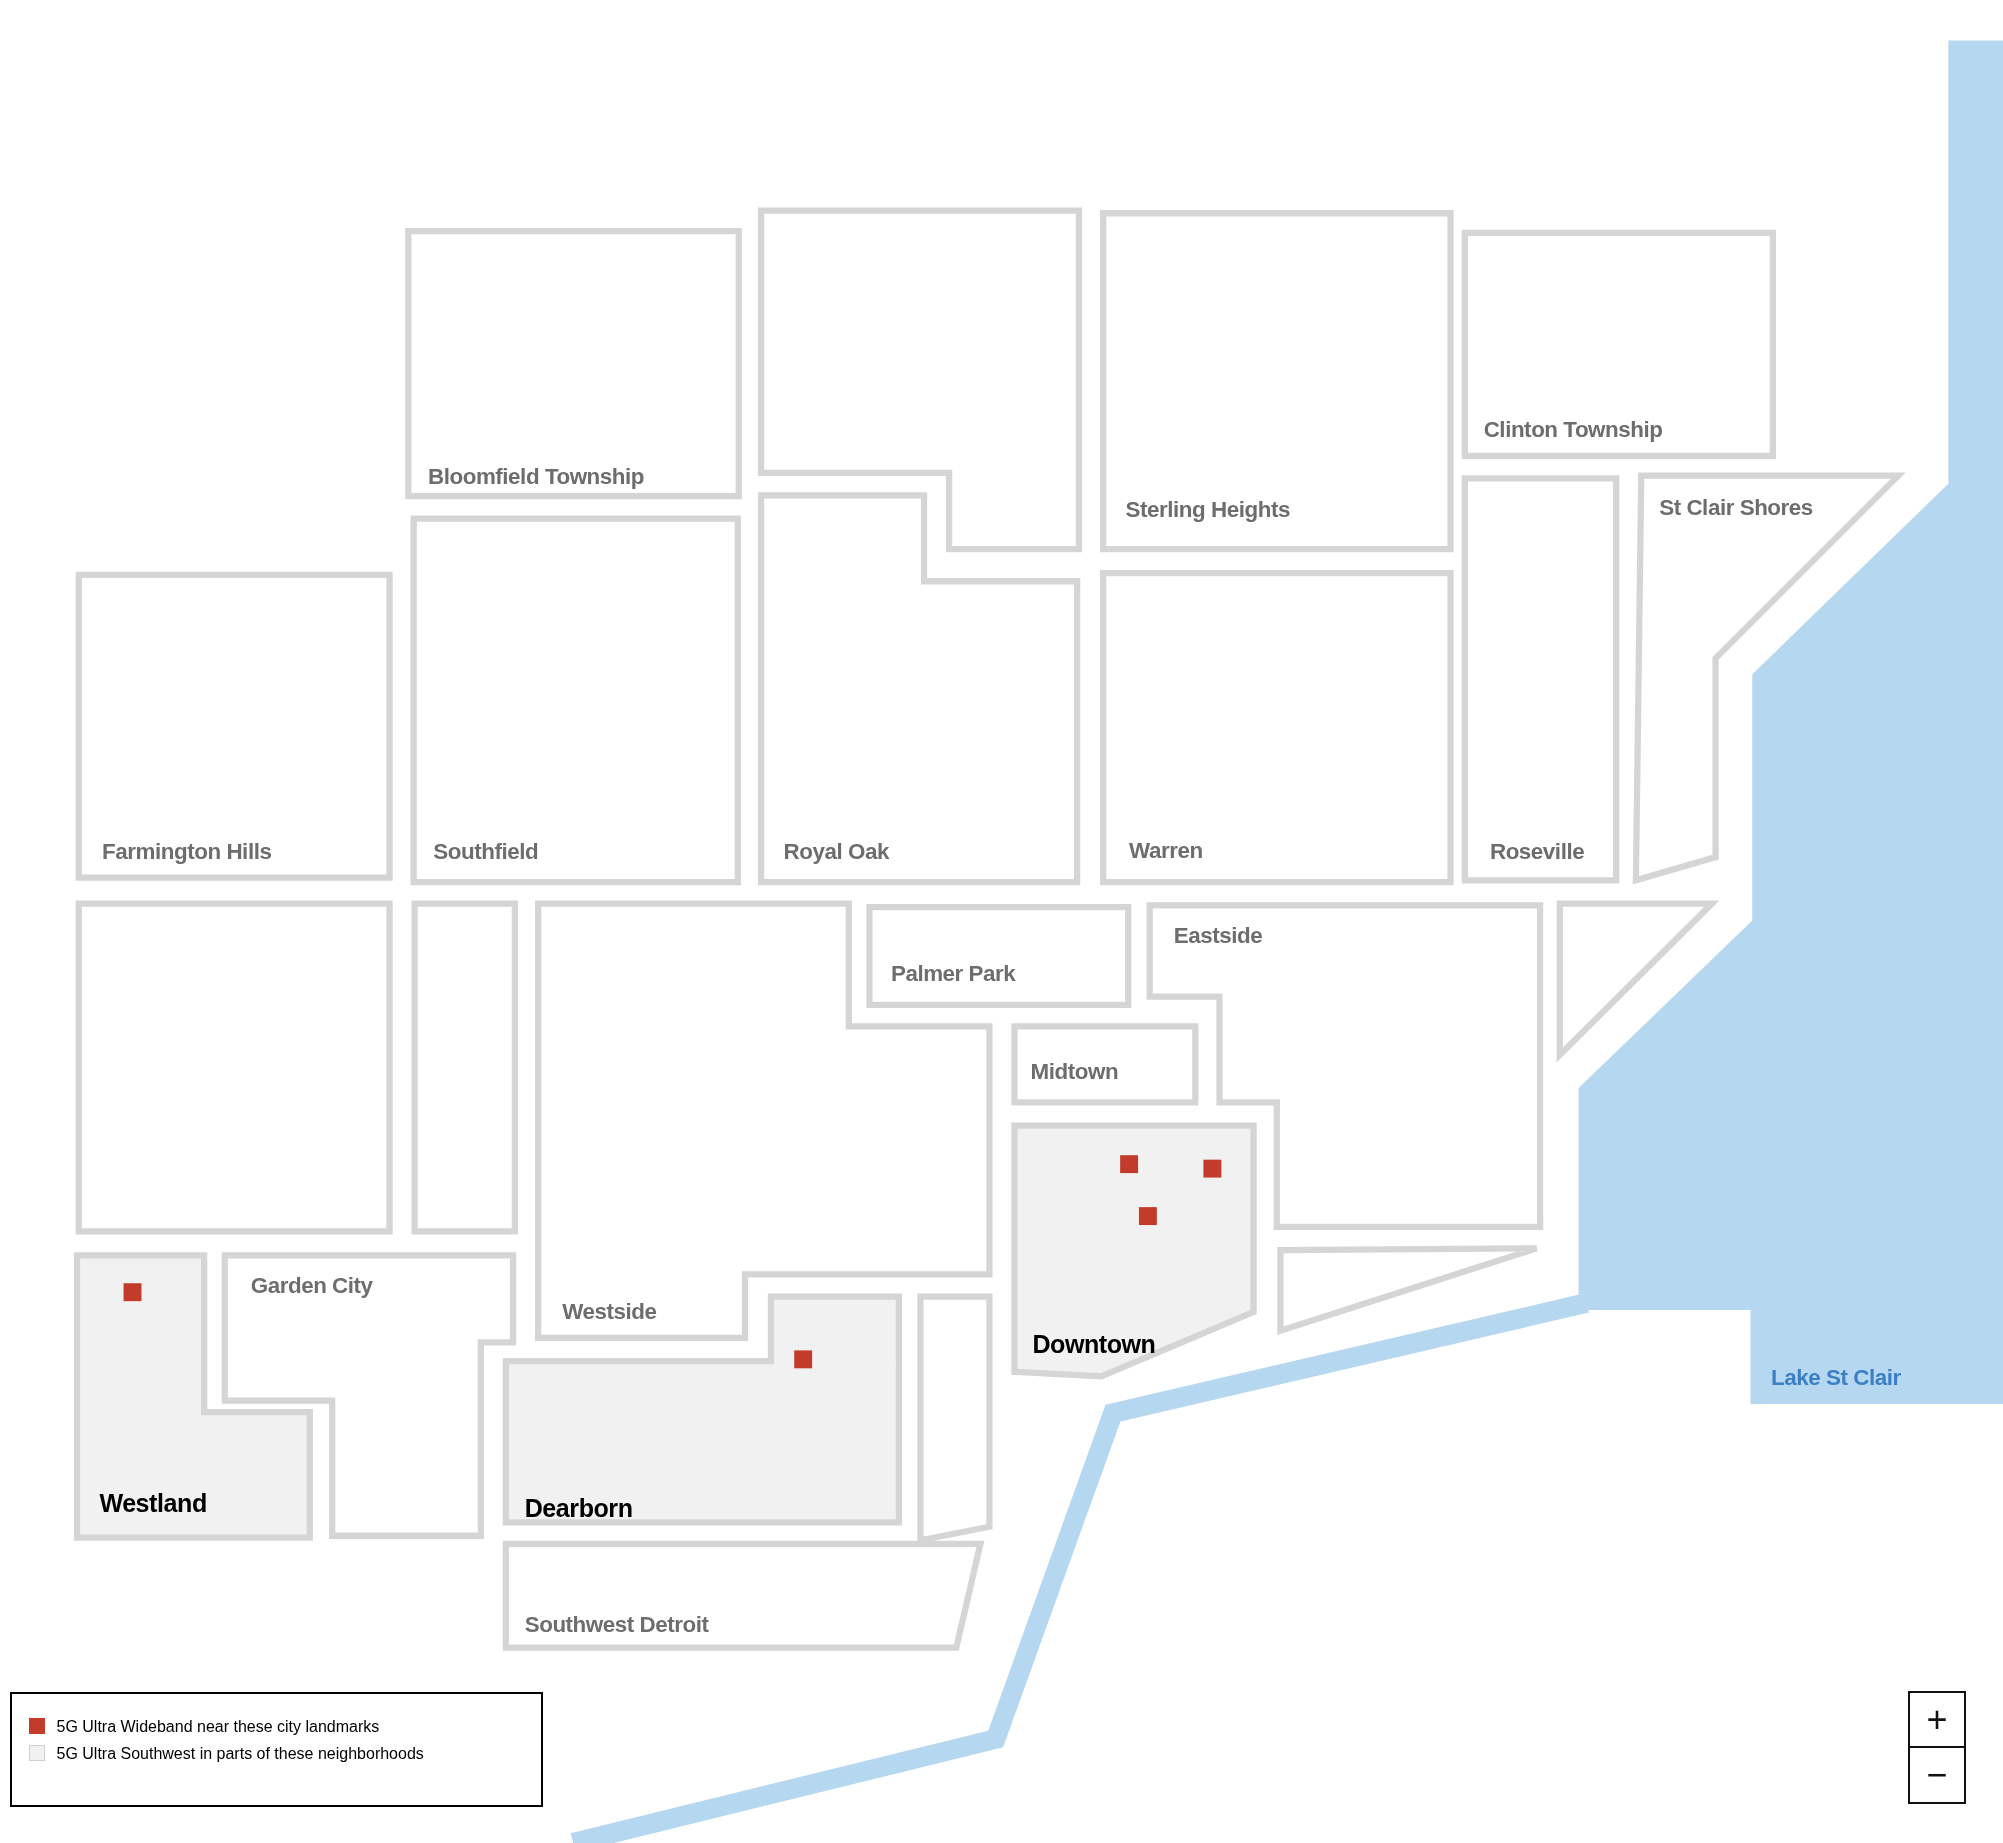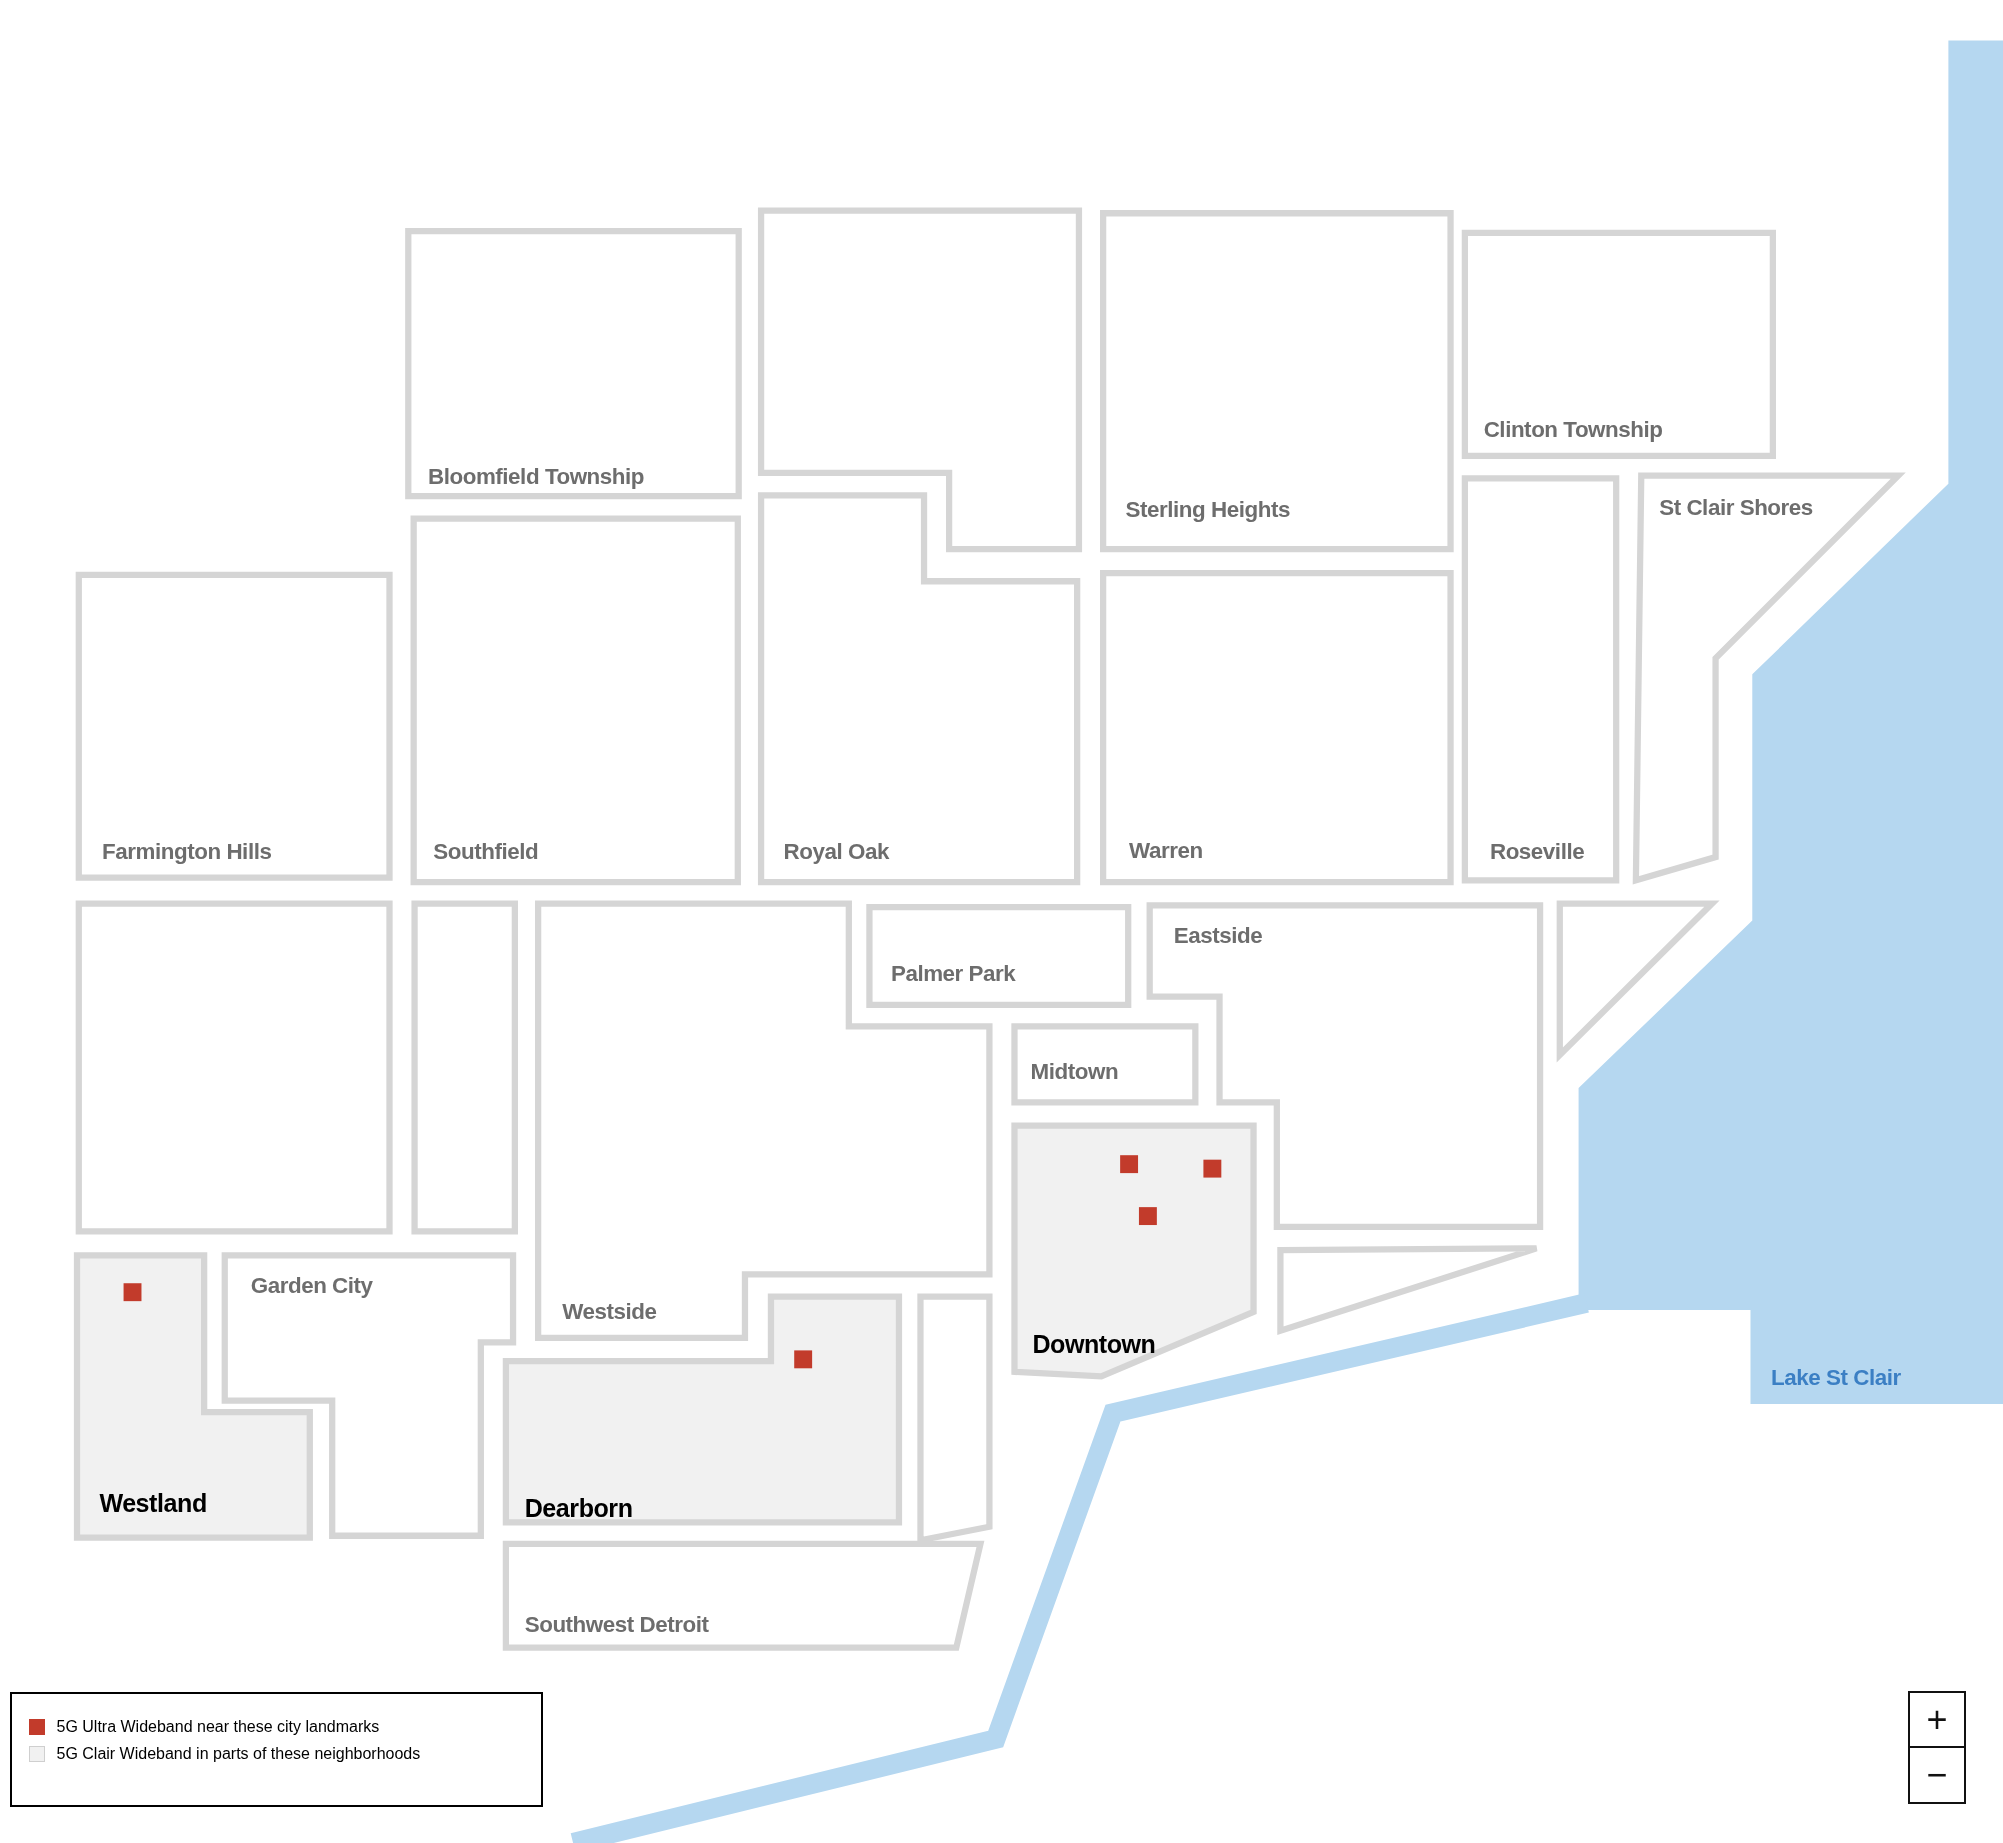--- a/index.html
+++ b/index.html
@@ -19,21 +19,21 @@
   .legend{
     position:absolute;
     left:9.9px;top:1692px;
     width:533px;height:115px;
     box-sizing:border-box;
     border:2.7px solid #000000;
     background:#ffffff;
     padding:24px 0 0 17px;
   }
   .legend-row{
-    display:flex;align-items:center;gap:11.6px;
+    display:flex;align-items:flex-start;gap:11.6px;
     margin-bottom:9px;
     font-size:16px;color:#000000;
     white-space:nowrap;
   }
   .swatch{width:16px;height:16px;flex:0 0 16px;box-sizing:border-box;}
   .swatch-landmark{background:#c23b2b;}
   .swatch-neighborhood{background:#f1f1f1;border:1.8px solid #cfcfcf;}
   .zoomctl{
     position:absolute;left:1908px;top:1691px;width:58px;
   }
@@ -108,21 +108,21 @@
       <text x="1978" y="1547" fill="#3b7fc4" font-size="25">Lake St Clair</text>
     </svg>
 
   <div class="legend">
     <div class="legend-row">
       <span class="swatch swatch-landmark"></span>
       <span>5G Ultra Wideband near these city landmarks</span>
     </div>
     <div class="legend-row">
       <span class="swatch swatch-neighborhood"></span>
-      <span>5G Clair Wideband in parts of these neighborhoods</span>
+      <span>5G Ultra Southwest in parts of these neighborhoods</span>
     </div>
   </div>
 
   <div class="zoomctl">
     <button class="zoom-btn">+</button>
     <button class="zoom-btn">−</button>
   </div>
 
 </div>
 

